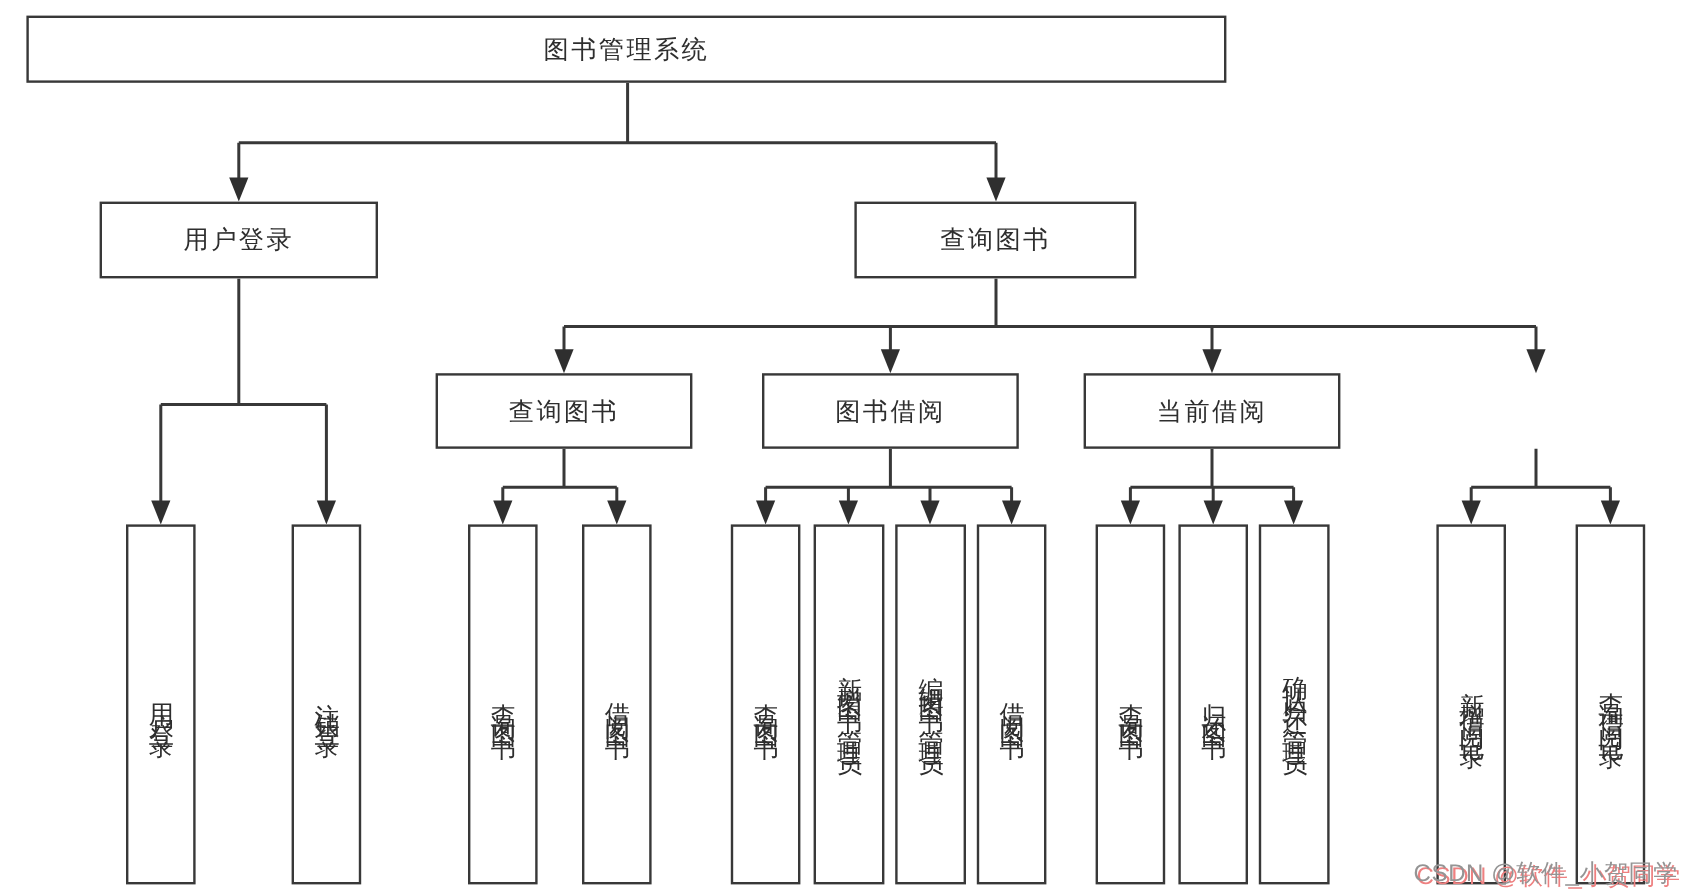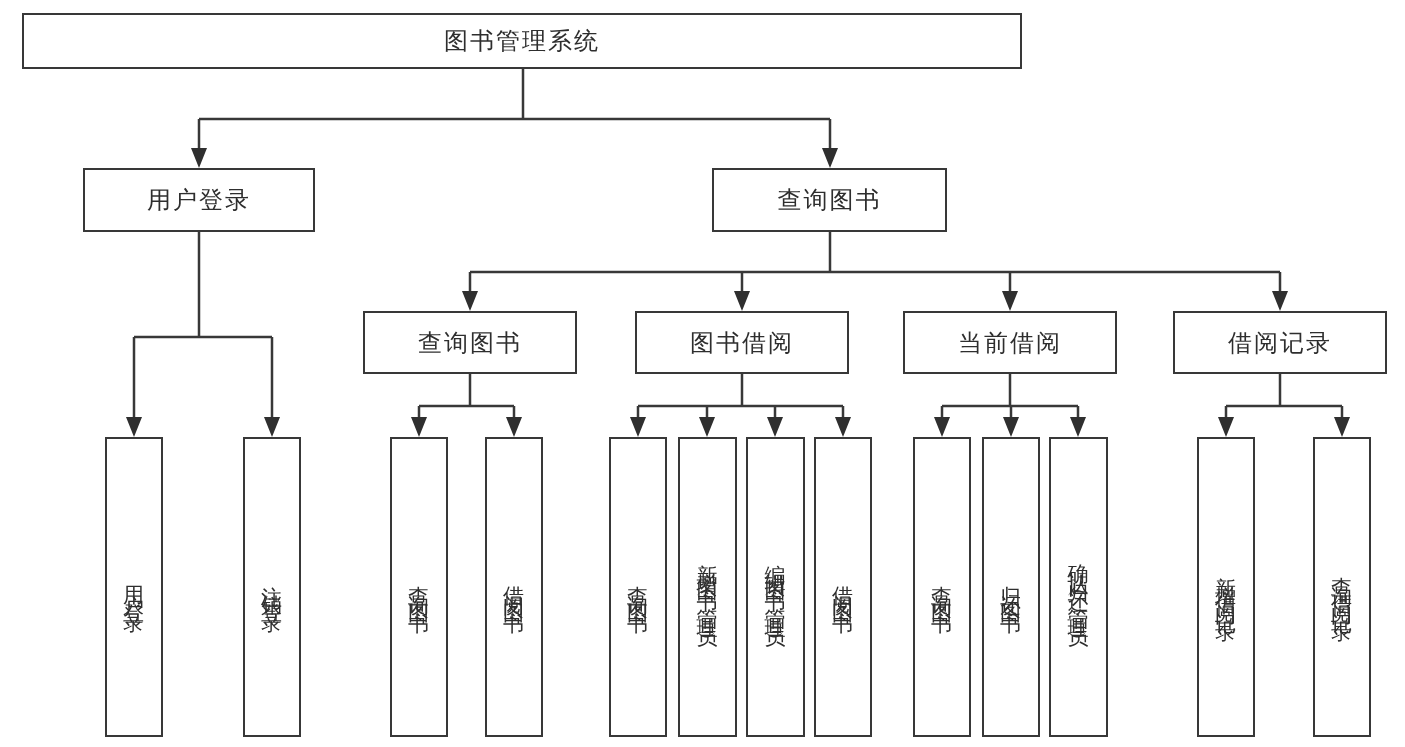--- a/index.html
+++ b/index.html
@@ -16,21 +16,21 @@
     box-sizing:border-box;
     background:#ffffff;
     border:2.5px solid #383838;
     display:flex;
     align-items:center;
     justify-content:center;
     color:#2e2e2e;
     z-index:2;
   }
   .hbox span{
-    font-size:24px;
+    font-size:21px;
     letter-spacing:2px;
     white-space:nowrap;
   }
   .vbox span{
     writing-mode:vertical-rl;
     text-orientation:mixed;
     font-size:21px;
     letter-spacing:9px;
     line-height:1;
   }
@@ -96,23 +96,20 @@
 
   <div class="node hbox" style="left:363px;top:311px;width:214px;height:63px;">
     <span>查询图书</span>
   </div>
   <div class="node hbox" style="left:903px;top:311px;width:214px;height:63px;">
     <span>当前借阅</span>
   </div>
   <div class="node hbox" style="left:635px;top:311px;width:214px;height:63px;">
     <span>图书借阅</span>
   </div>
-  <div class="node hbox" style="left:1173px;top:311px;width:214px;height:63px;">
-    <span>借阅记录</span>
-  </div>
 
   <div class="node vbox" style="left:105px;top:437px;width:58px;height:300px;">
     <span>用户登录</span>
   </div>
   <div class="node vbox" style="left:243px;top:437px;width:58px;height:300px;">
     <span>注销登录</span>
   </div>
 
   <div class="node vbox" style="left:390px;top:437px;width:58px;height:300px;">
     <span>查询图书</span>
@@ -144,14 +141,15 @@
     <span>确认归还（管理员）</span>
   </div>
 
   <div class="node vbox" style="left:1197px;top:437px;width:58px;height:300px;">
     <span>新增借阅记录</span>
   </div>
   <div class="node vbox" style="left:1313px;top:437px;width:58px;height:300px;">
     <span>查询借阅记录</span>
   </div>
 
+  <div class="watermark">CSDN @软件_小贺同学</div>
 
 </div>
 
 </body></html>

